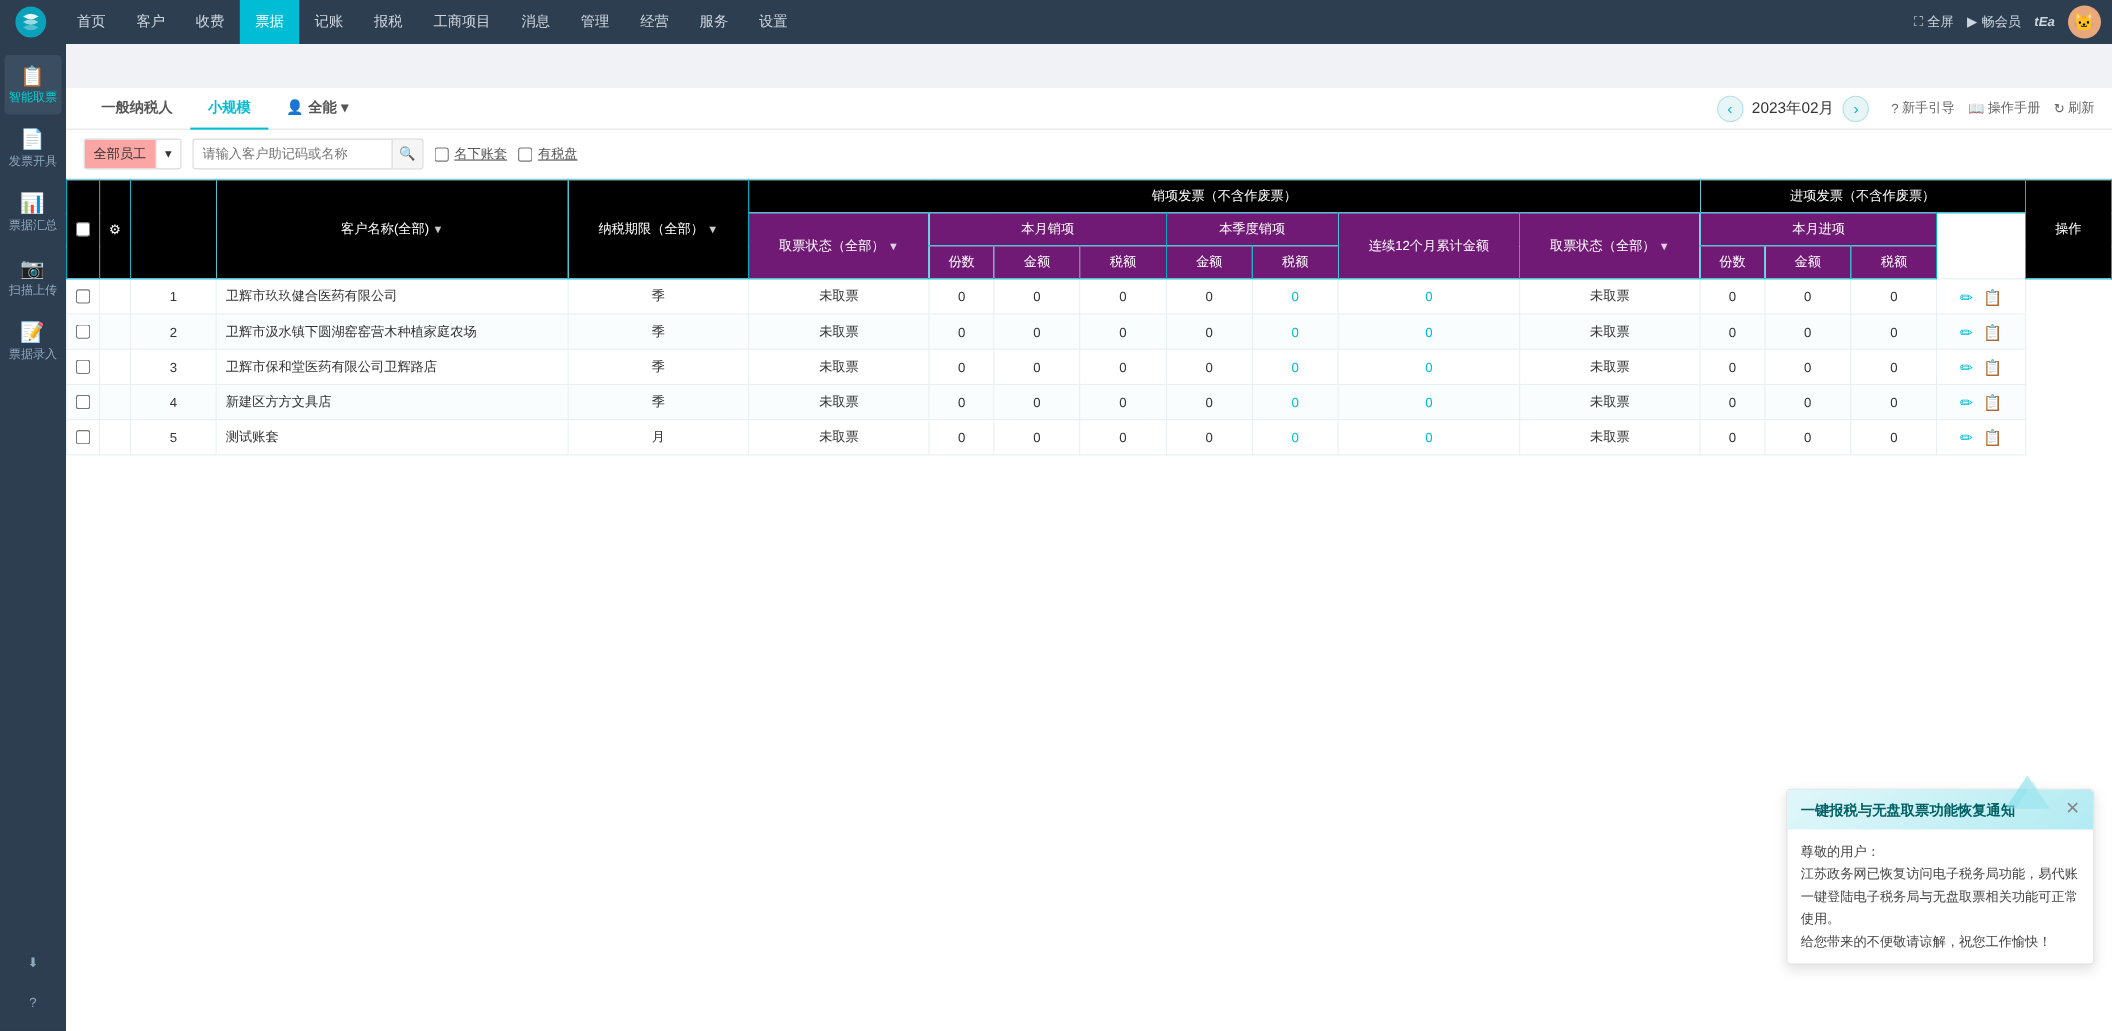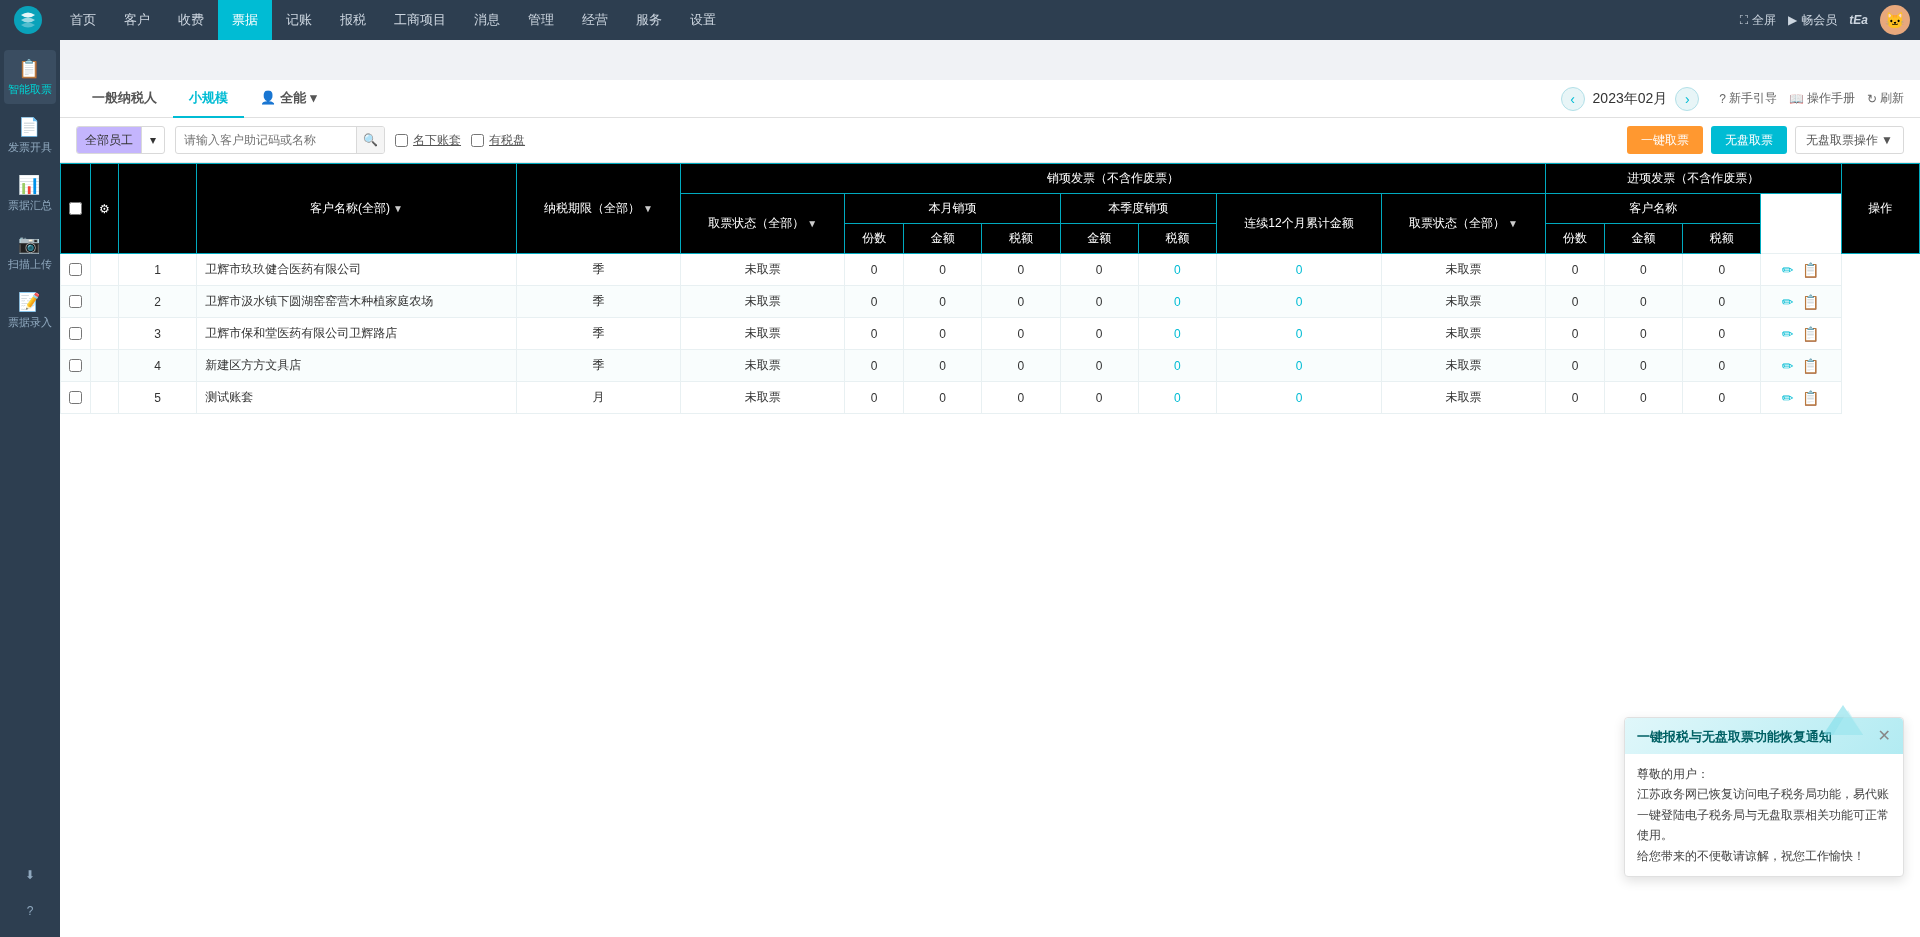--- a/index.html
+++ b/index.html
@@ -196,21 +196,21 @@
     .toolbar .filter-select {
       display: flex;
       align-items: center;
       gap: 0;
       border: 1px solid #d9d9d9;
       border-radius: 3px;
       overflow: hidden;
       height: 28px;
     }
     .filter-select .fs-label {
-      background: #c4b5fd;
+      background: #fca5a5;
       padding: 0 8px;
       height: 100%;
       display: flex;
       align-items: center;
       font-size: 12px;
       color: #333;
       border-right: 1px solid #d9d9d9;
       white-space: nowrap;
     }
     .filter-select .fs-value {
@@ -319,21 +319,21 @@
       padding: 6px 8px;
       text-align: center;
       white-space: nowrap;
       border: 1px solid #00aabf;
       font-weight: 500;
       position: sticky;
       top: 0;
       z-index: 2;
     }
     thead tr.header-row-2 th {
-      background: #000000;
+      background: #701a75;
     }
     tbody tr:nth-child(even) { background: #f9fdfd; }
     tbody td {
       padding: 7px 8px;
       text-align: center;
       border: 1px solid #e8f0f2;
       color: #333;
       white-space: nowrap;
     }
     tbody td.name-cell {
@@ -516,28 +516,20 @@
       <div class="search-btn">🔍</div>
     </div>
     <label class="check-item">
       <input type="checkbox" style="">
       <span>名下账套</span>
     </label>
     <label class="check-item">
       <input type="checkbox" style="">
       <span>有税盘</span>
     </label>
-    <div class="toolbar-right">
-      <button class="btn-primary">一键取票</button>
-      <button class="btn-danger">无盘取票</button>
-      <button class="btn-outline">
-        <span>无盘取票操作</span>
-        <span>▼</span>
-      </button>
-    </div>
   </div>
 
   <div class="table-wrapper">
     <table>
       <thead>
         <tr class="header-row-1">
           <th rowspan="3" style="width:30px;">
             <div class="cb-wrap">
                 <input type="checkbox" style="">
               </div>
@@ -557,21 +549,21 @@
         <tr class="header-row-2">
           <th rowspan="2" style="min-width:70px;">
             <span>取票状态（全部）</span><span class="filter-icon">▼</span>
           </th>
           <th colspan="3">本月销项</th>
           <th colspan="2">本季度销项</th>
           <th rowspan="2" style="min-width:80px;">连续12个月累计金额</th>
           <th rowspan="2" style="min-width:70px;">
             <span>取票状态（全部）</span><span class="filter-icon">▼</span>
           </th>
-          <th colspan="3">客户名称</th>
+          <th colspan="3">本月进项</th>
         </tr>
         <tr class="header-row-2">
           <th style="min-width:45px;">份数</th>
           <th style="min-width:60px;">金额</th>
           <th style="min-width:60px;">税额</th>
           <th style="min-width:60px;">金额</th>
           <th style="min-width:60px;">税额</th>
           <th style="min-width:45px;">份数</th>
           <th style="min-width:60px;">金额</th>
           <th style="min-width:60px;">税额</th>

